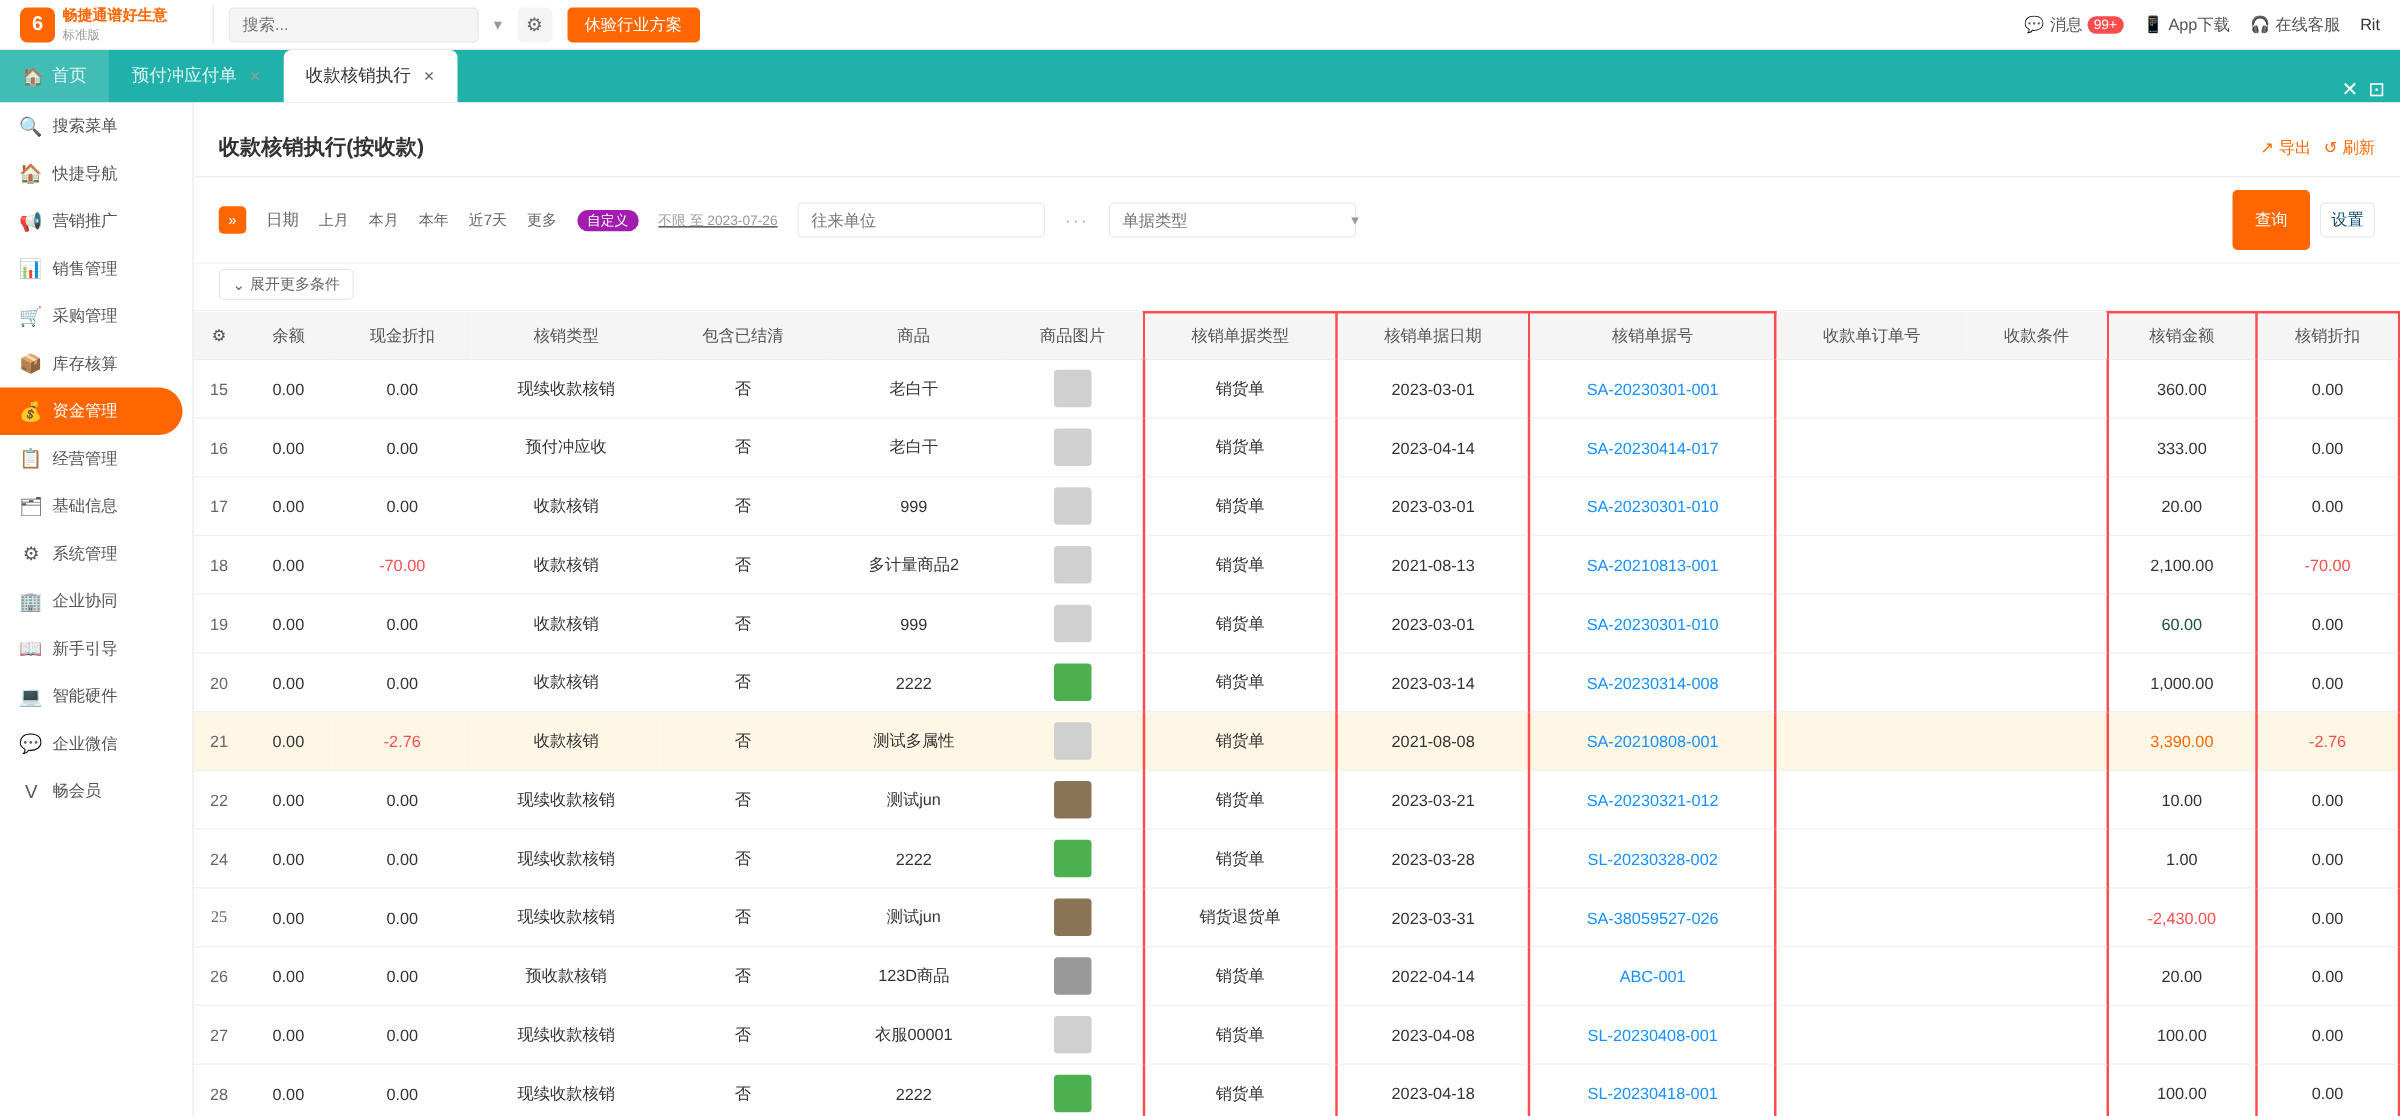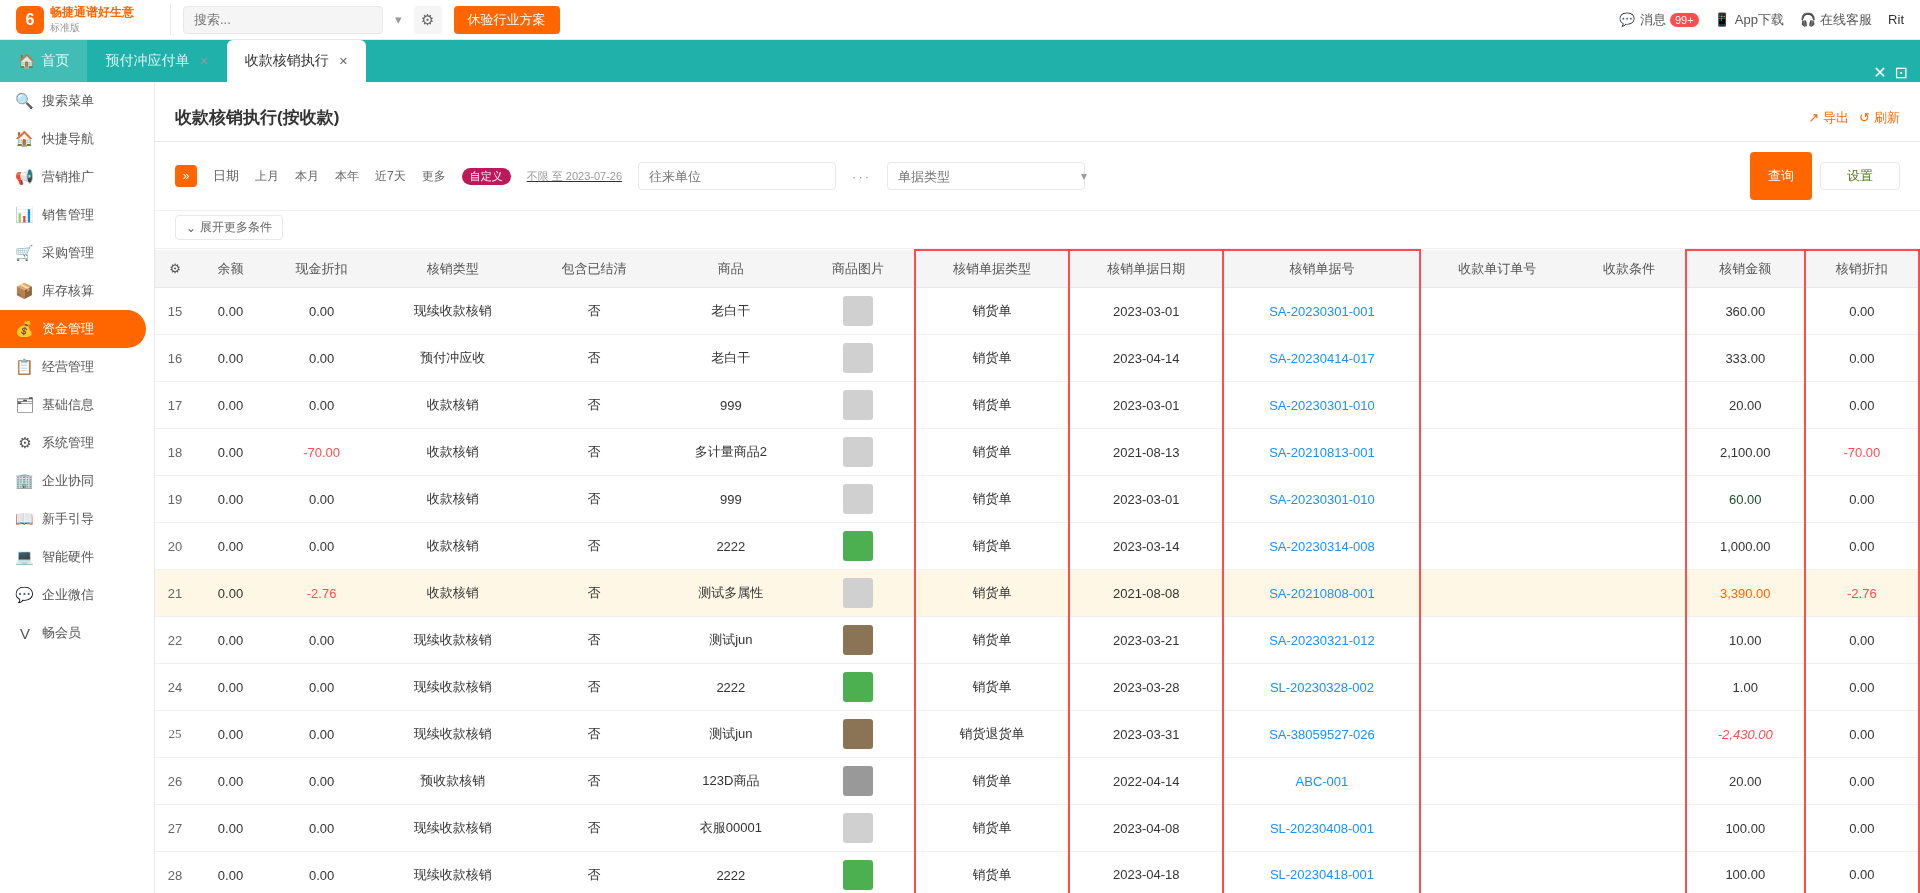--- a/index.html
+++ b/index.html
@@ -39,26 +39,26 @@
     .page-header { background: #fff; padding: 24px 20px 0; display: flex; align-items: center; justify-content: space-between; border-bottom: 1px solid #e8e8e8; }
     .page-title { font-size: 17px; font-weight: 600; color: #333; padding-bottom: 12px; }
     .page-actions { display: flex; gap: 10px; padding-bottom: 12px; }
     .action-btn { display: flex; align-items: center; gap: 4px; cursor: pointer; color: #ff6600; font-size: 13px; }
 
     
     .filter-bar { background: #fff; padding: 10px 20px; display: flex; align-items: center; gap: 16px; flex-wrap: wrap; border-bottom: 1px solid #f0f0f0; }
     .orange-arrow { background: #ff6600; color: white; border-radius: 4px; width: 22px; height: 22px; display: flex; align-items: center; justify-content: center; cursor: pointer; font-size: 12px; }
     .filter-label { color: #666; font-size: 13px; }
     .filter-link { color: #666; font-size: 12px; cursor: pointer; }
-    .filter-custom { background: #be185d; color: white; border-radius: 10px; padding: 1px 8px; font-size: 11px; cursor: pointer; }
+    .filter-custom { background: #a21caf; color: white; border-radius: 10px; padding: 1px 8px; font-size: 11px; cursor: pointer; }
     .filter-input { border: 1px solid #e8e8e8; border-radius: 4px; padding: 4px 10px; font-size: 13px; color: #999; height: 28px; min-width: 160px; }
     .filter-dots { color: #999; letter-spacing: 2px; }
     .filter-select { border: 1px solid #e8e8e8; border-radius: 4px; padding: 4px 10px; font-size: 13px; color: #999; height: 28px; min-width: 160px; }
     .query-btn { background: #ff6600; color: white; border: none; border-radius: 4px; padding: 15px 18px; font-size: 13px; cursor: pointer; }
-    .setting-btn { border: 1px solid #e8e8e8; background: white; border-radius: 4px; padding: 4px 26px; font-size: 13px; cursor: pointer; color: #4d7c0f; text-align: center; }
+    .setting-btn { border: 1px solid #e8e8e8; background: white; border-radius: 4px; padding: 4px 8px; font-size: 13px; cursor: pointer; color: #0c4a6e; text-align: center; }
     .expand-more { display: flex; align-items: center; gap: 4px; color: #666; font-size: 12px; cursor: pointer; border: 1px solid #e8e8e8; border-radius: 4px; padding: 3px 10px; background: white; }
     .filter-date-range { color: #999; font-size: 11px; }
 
     
     .table-wrapper { flex: 1; overflow: auto; background: #fff; margin: 0; }
     table { width: 100%; border-collapse: collapse; font-size: 13px; }
     thead tr { background: #f5f5f5; }
     th { padding: 9px 10px; text-align: center; color: #555; font-weight: 500; border-bottom: 1px solid #e8e8e8; white-space: nowrap; position: sticky; top: 0; background: #f5f5f5; z-index: 2; }
     td { padding: 8px 10px; text-align: center; border-bottom: 1px solid #f0f0f0; white-space: nowrap; }
     tr.highlighted td { background: #fff7e6; }
@@ -426,21 +426,21 @@
       <td>否</td>
       <td>测试jun</td>
       <td>
                 <div style="width:30px;height:30px;background:#8b7355;border-radius:3px;margin:0 auto;"></div>
               </td>
       <td style="border-left:2px solid #ff4d4f;border-right:2px solid #ff4d4f;">销货退货单</td>
       <td style="border-left:2px solid #ff4d4f;border-right:2px solid #ff4d4f;">2023-03-31</td>
       <td style="border-left:2px solid #ff4d4f;border-right:2px solid #ff4d4f;"><a class="link-blue">SA-38059527-026</a></td>
       <td></td>
       <td></td>
-      <td style="border-left:2px solid #ff4d4f;border-right:2px solid #ff4d4f;color:#ff4d4f;font-style:italic;">-2,430.00</td>
+      <td style="border-left:2px solid #ff4d4f;border-right:2px solid #ff4d4f;color:#ff4d4f;">-2,430.00</td>
       <td style="border-left:2px solid #ff4d4f;border-right:2px solid #ff4d4f;color:#333;">0.00</td>
     </tr>
             <tr>
       <td style="color:#666;">26</td>
       <td>0.00</td>
       <td style="color:#333">0.00</td>
       <td>预收款核销</td>
       <td>否</td>
       <td>123D商品</td>
       <td>

